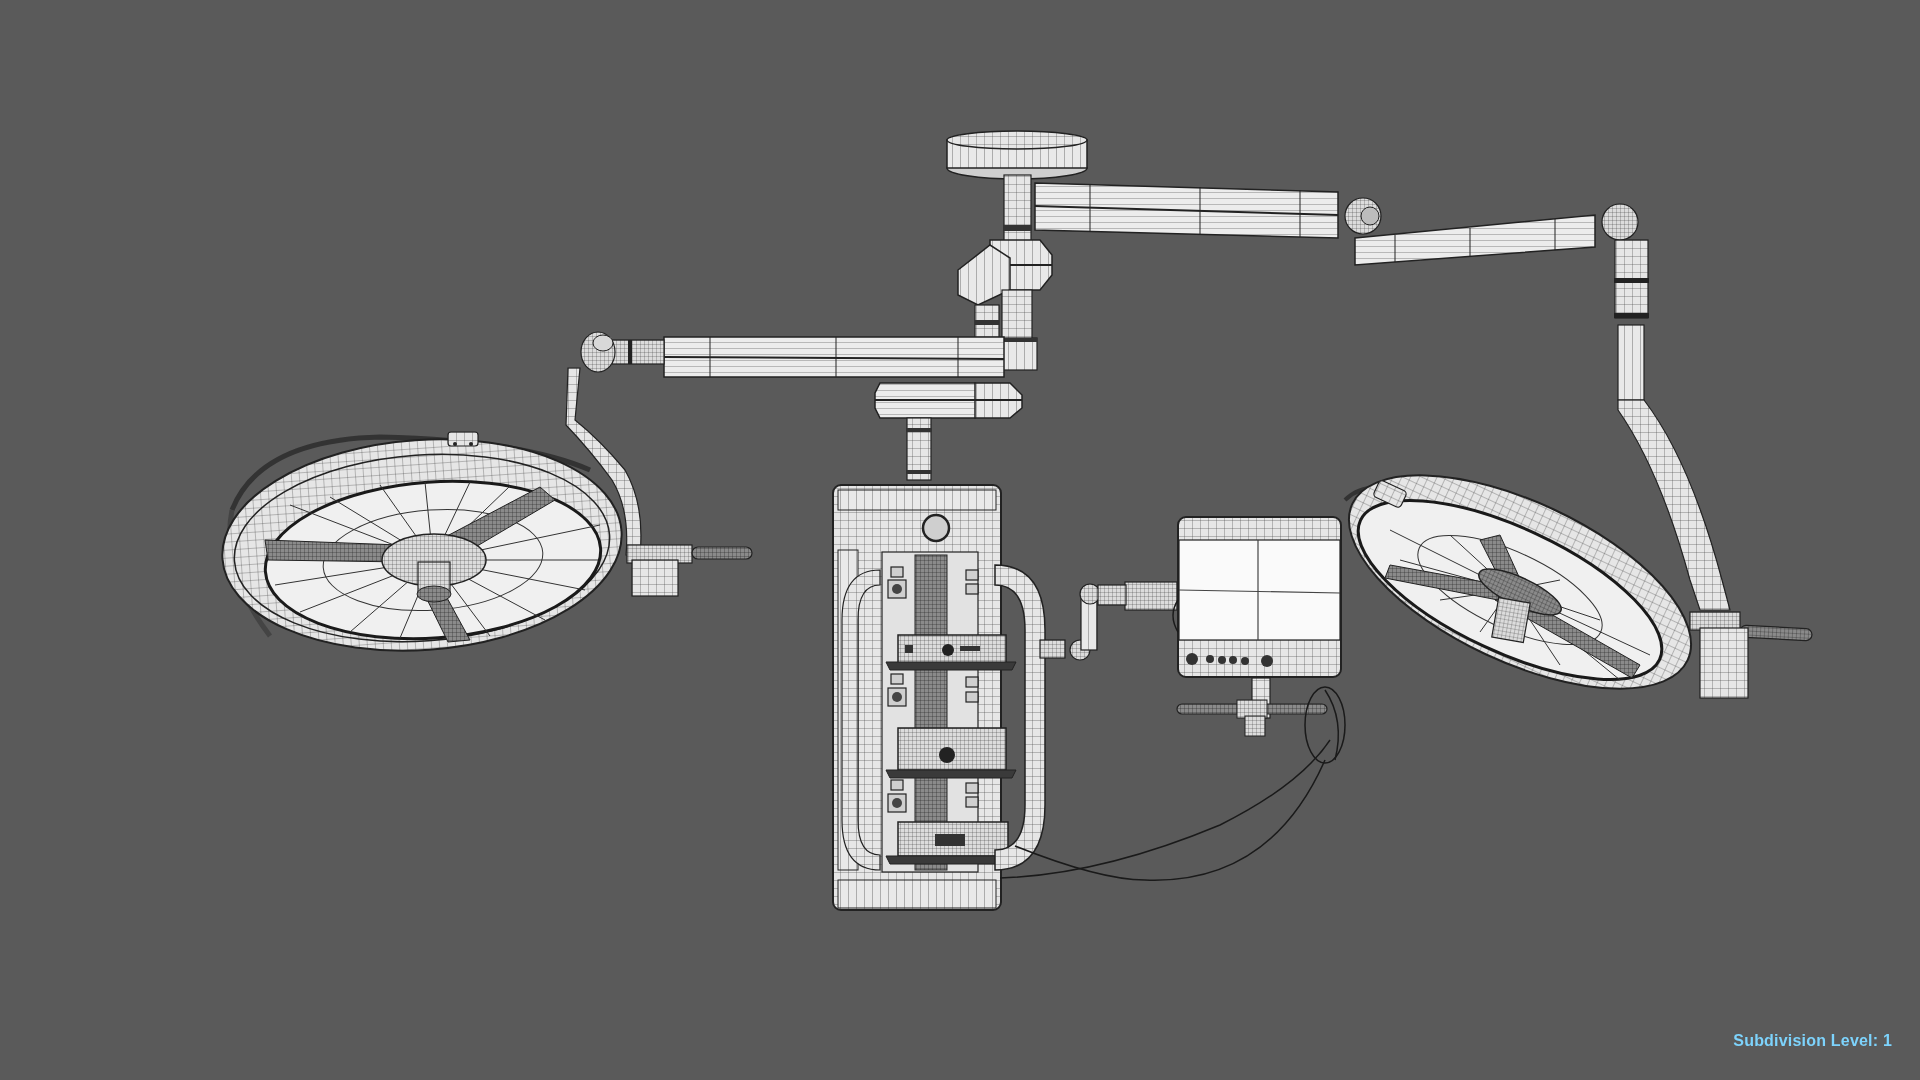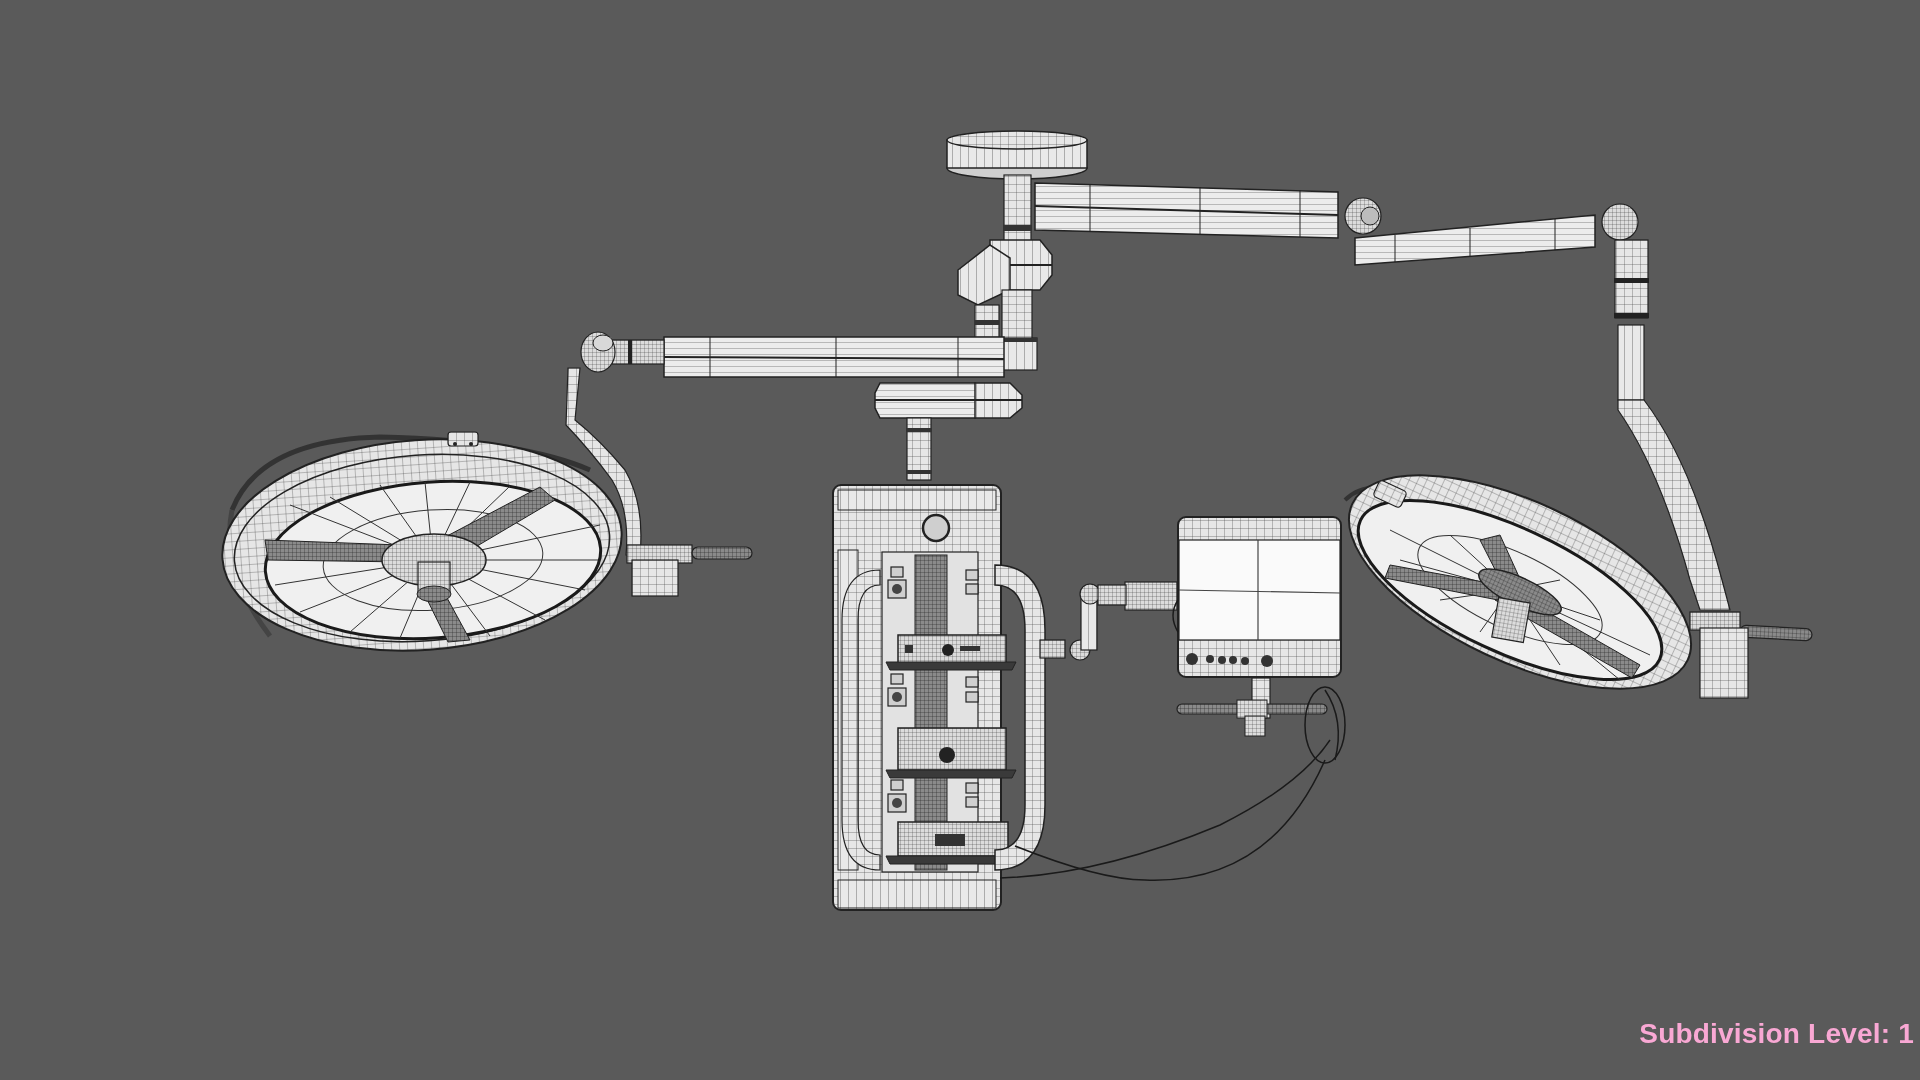--- a/index.html
+++ b/index.html
@@ -17,26 +17,26 @@
       background: #5a5a5a;
     }
     .scene {
       position: absolute;
       left: 0; top: 0;
       width: 1920px;
       height: 1080px;
     }
     .overlay-label {
       position: absolute;
-      right: 6px;
+      right: 28px;
       bottom: 30px;
-      color: #f9a8d4;
+      color: #7dd3fc;
       font-family: "Liberation Sans", sans-serif;
       font-weight: bold;
-      font-size: 28px;
+      font-size: 16px;
       letter-spacing: 0.2px;
     }
   </style>
 </head>
 <body>
 
 <div class="viewport">
 
   <svg class="scene" viewBox="0 0 1920 1080" xmlns="http://www.w3.org/2000/svg">
     <defs>

